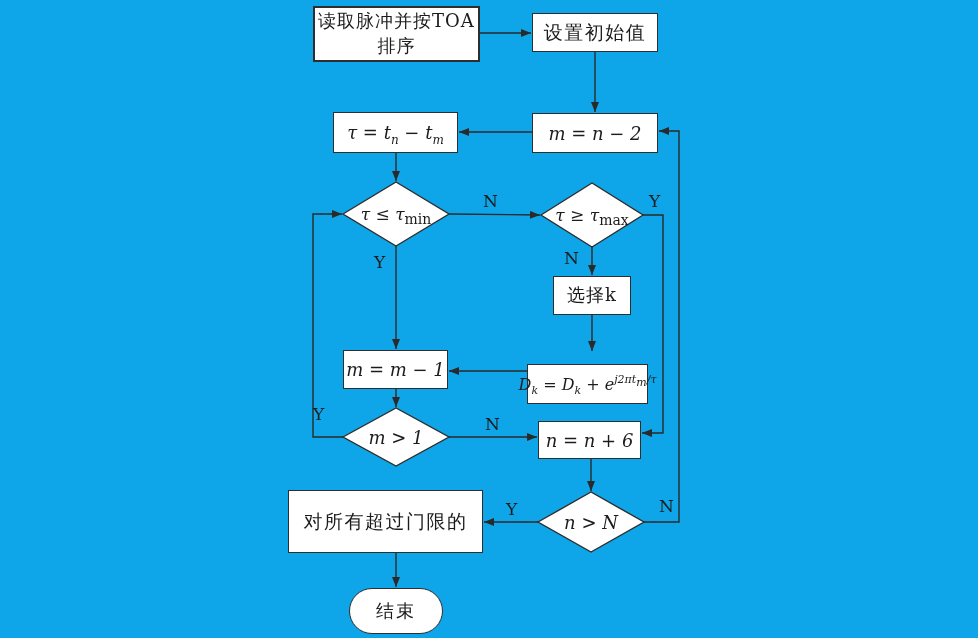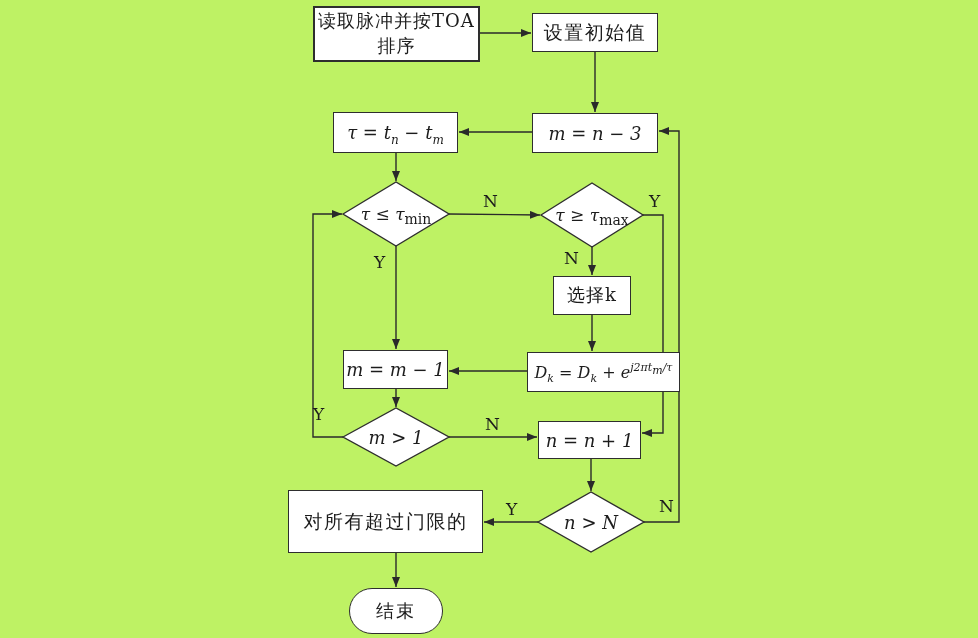--- a/index.html
+++ b/index.html
@@ -1,17 +1,17 @@
 <!DOCTYPE html>
 <html><head>
 <meta charset="utf-8">
 <style>
   html,body { margin:0; padding:0; background:#ffffff; }
   .canvas {
-    position:relative; width:978px; height:638px; background:#bef264;
+    position:relative; width:978px; height:638px; background:#0ea5e9;
     font-family:"DejaVu Serif", serif; color:#1c1c1c; overflow:hidden;
   }
   .canvas svg { position:absolute; left:0; top:0; }
   .node {
     position:absolute; box-sizing:border-box; background:#ffffff;
     border:1.4px solid #2e2e2e; display:flex; flex-direction:column;
     align-items:center; justify-content:center; text-align:center;
   }
   .node.thick { border-width:2px; }
   .node.stadium { border-radius:24px;justify-content:center; }
@@ -77,41 +77,41 @@
   <div class="node thick" style="left:313px; top:6px; width:167px; height:56px;">
     <div class="cn">读取脉冲并按TOA</div>
     <div class="cn">排序</div>
   </div>
 
   <div class="node" style="left:532px; top:13px; width:126px; height:39px;">
     <div class="cn2">设置初始值</div>
   </div>
 
   <div class="node" style="left:532px; top:113px; width:126px; height:40px;">
-    <span class="f">m = n − 3</span>
+    <span class="f">m = n − 2</span>
   </div>
 
   <div class="node" style="left:333px; top:112px; width:125px; height:41px;align-items:center;">
     <span class="f"><span>τ = t</span><sub>n</sub><span> − t</span><sub>m</sub></span>
   </div>
 
   <div class="node" style="left:553px; top:276px; width:78px; height:39px;">
     <div class="cn">选择k</div>
   </div>
 
-  <div class="node" style="left:527px; top:352px; width:153px; height:40px;">
+  <div class="node" style="left:527px; top:364px; width:121px; height:40px;">
     <span class="f small"><span>D</span><sub>k</sub><span> = D</span><sub>k</sub><span> + e</span><sup><span>j2πt</span><sub>m</sub><span>/τ</span></sup></span>
   </div>
 
   <div class="node" style="left:343px; top:350px; width:105px; height:39px;text-align:center;">
     <span class="f">m = m − 1</span>
   </div>
 
   <div class="node" style="left:538px; top:421px; width:103px; height:38px;">
-    <span class="f">n = n + 1</span>
+    <span class="f">n = n + 6</span>
   </div>
 
   <div class="node" style="left:288px; top:490px; width:195px; height:63px;">
     <div class="cn2">对所有超过门限的</div>
   </div>
 
   <div class="node stadium" style="left:349px; top:588px; width:94px; height:46px;">
     <div class="cn" style="letter-spacing:2px;">结束</div>
   </div>
 

